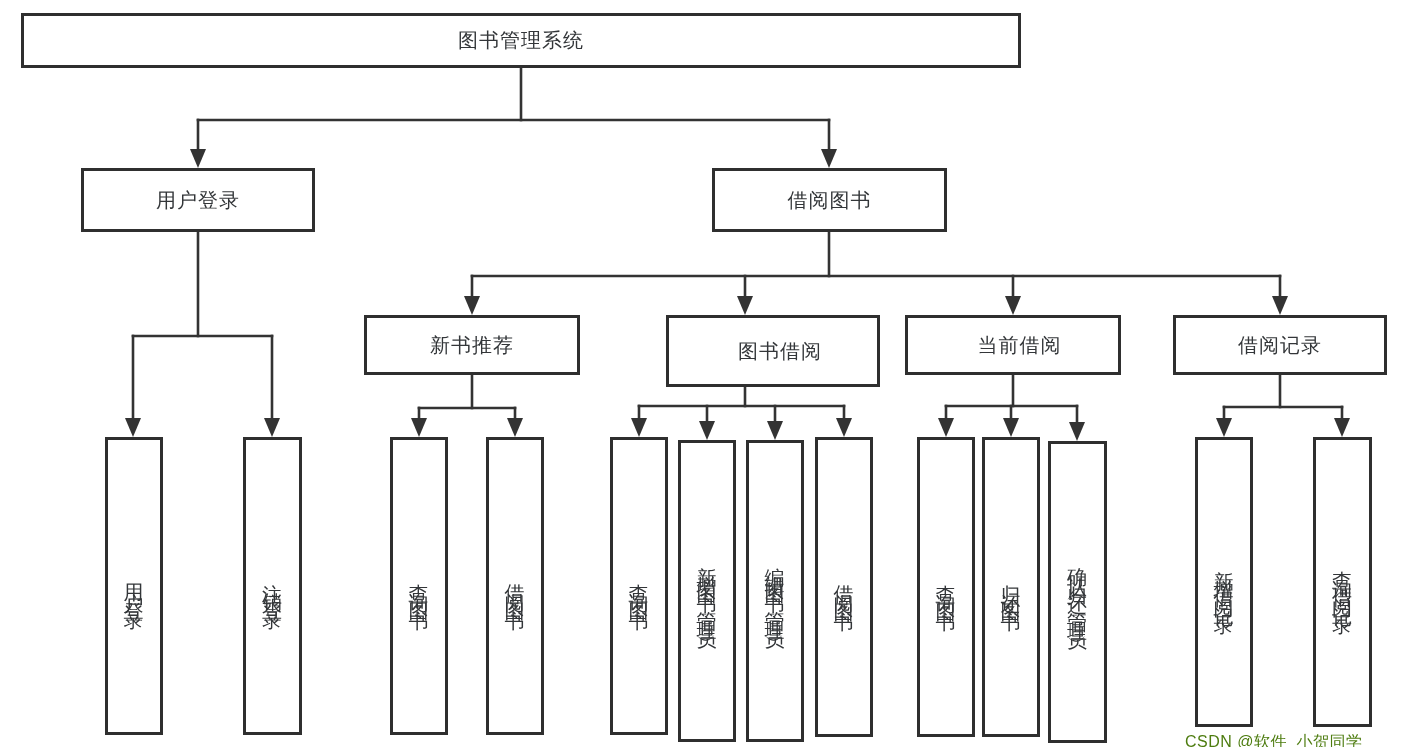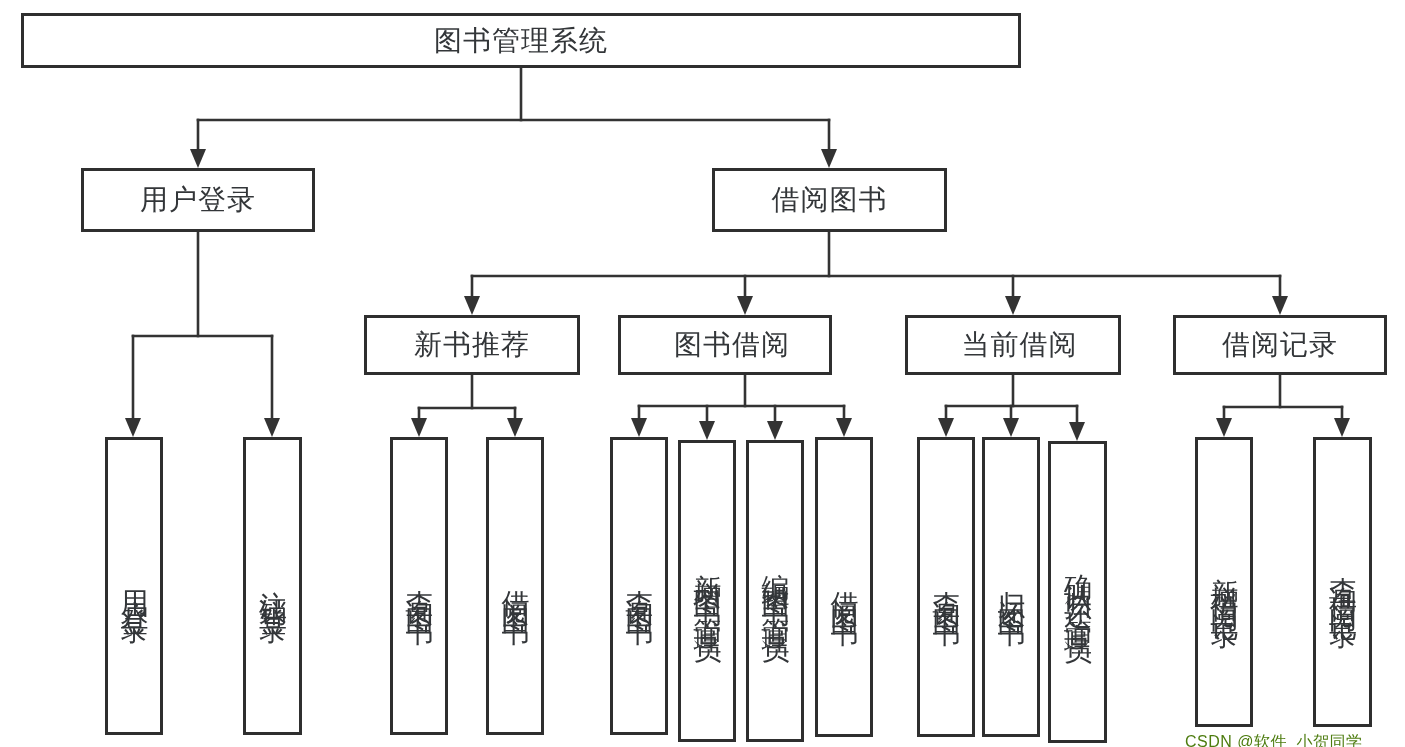--- a/index.html
+++ b/index.html
@@ -4,21 +4,21 @@
 <style>
   html,body{margin:0;padding:0;background:#ffffff;}
   .canvas{
     position:relative;width:1405px;height:747px;background:#ffffff;overflow:hidden;
     font-family:"Liberation Sans","DejaVu Sans",sans-serif;color:#333333;
   }
   .wires{position:absolute;left:0;top:0;z-index:1;}
   .box{
     position:absolute;box-sizing:border-box;border:3px solid #2f2f2f;background:#ffffff;
     display:flex;align-items:center;justify-content:center;z-index:2;
-    font-size:28px;color:#333639;white-space:nowrap;
+    font-size:20px;color:#333639;white-space:nowrap;
   }
   .box.h{letter-spacing:1px;}
   .box.v{
     writing-mode:vertical-rl;text-orientation:mixed;letter-spacing:9px;
     white-space:normal;line-height:1;
   }
   .watermark{
     position:absolute;left:1185px;top:732px;z-index:3;
     font-size:16px;color:#4d7c0f;letter-spacing:0.5px;white-space:nowrap;
   }
@@ -86,21 +86,21 @@
       <polygon points="1334,418 1350,418 1342,437"></polygon>
     </g>
   </svg>
 
   <div class="box h" style="left:21px;top:13px;width:1000px;height:55px;">图书管理系统</div>
 
   <div class="box h" style="left:81px;top:168px;width:234px;height:64px;">用户登录</div>
   <div class="box h" style="left:712px;top:168px;width:235px;height:64px;">借阅图书</div>
 
   <div class="box h" style="left:364px;top:315px;width:216px;height:60px;">新书推荐</div>
-  <div class="box h" style="left:618px;top:315px;width:214px;height:60px;padding-left:14px;">图书借阅</div>
+  <div class="box h" style="left:666px;top:315px;width:214px;height:72px;padding-left:14px;">图书借阅</div>
   <div class="box h" style="left:905px;top:315px;width:216px;height:60px;padding-left:13px;">当前借阅</div>
   <div class="box h" style="left:1173px;top:315px;width:214px;height:60px;">借阅记录</div>
 
   <div class="box v" style="left:105px;top:437px;width:58px;height:298px;">用户登录</div>
   <div class="box v" style="left:243px;top:437px;width:59px;height:298px;">注销登录</div>
 
   <div class="box v" style="left:390px;top:437px;width:58px;height:298px;">查询图书</div>
   <div class="box v" style="left:486px;top:437px;width:58px;height:298px;">借阅图书</div>
 
   <div class="box v" style="left:610px;top:437px;width:58px;height:298px;">查询图书</div>

